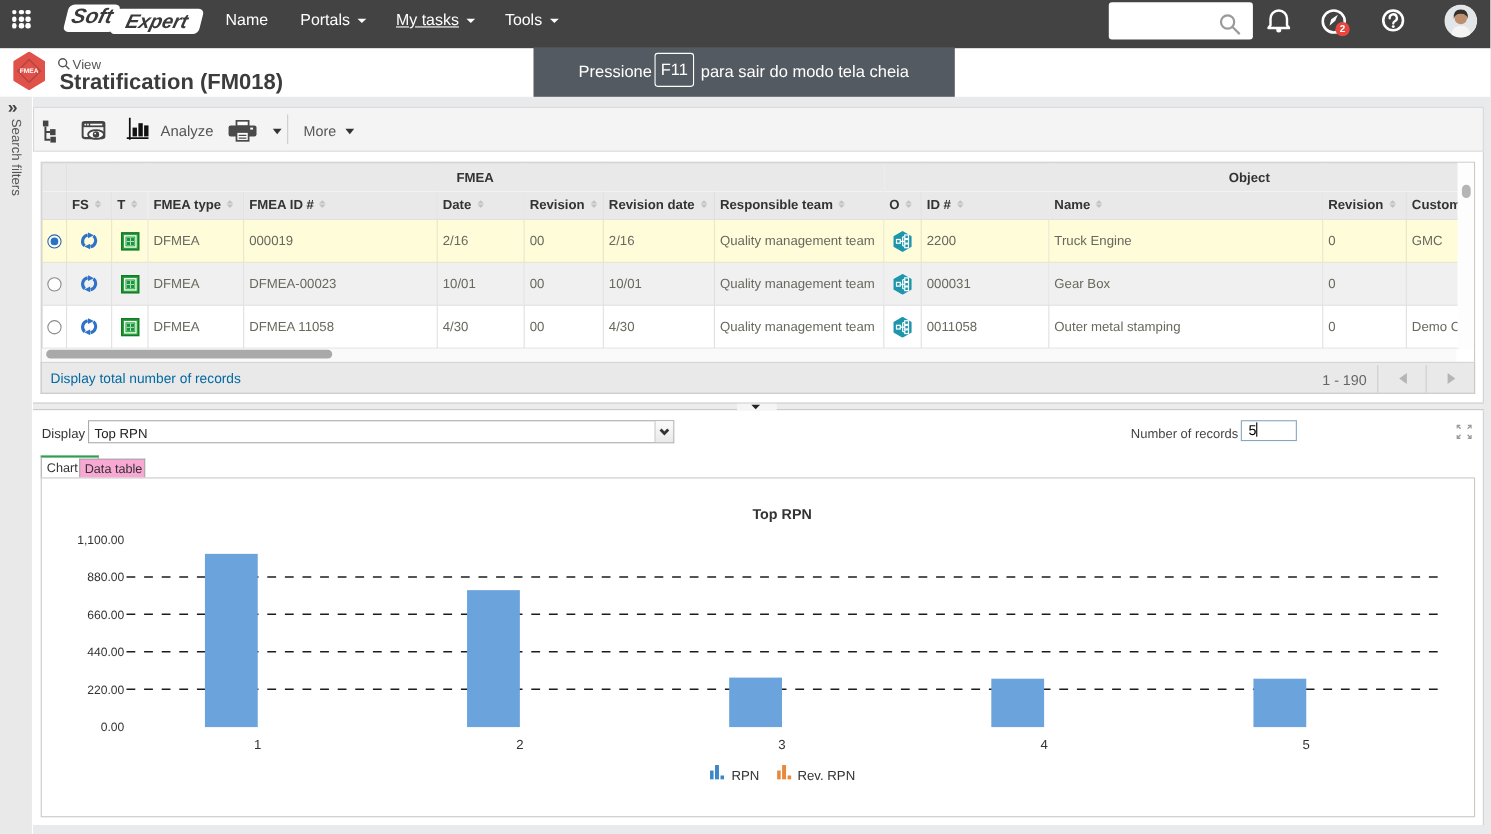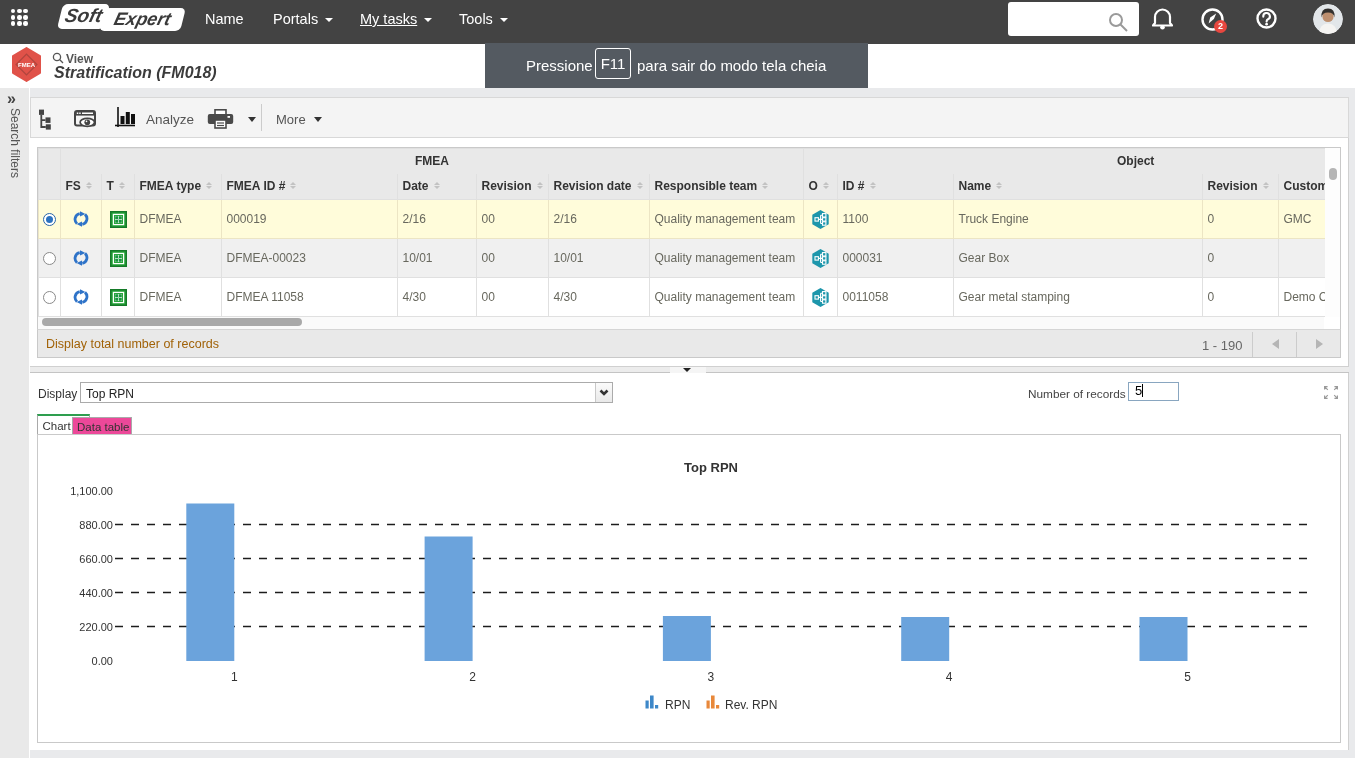--- a/index.html
+++ b/index.html
@@ -13,22 +13,22 @@
 #waffle i { position:absolute; width:4.4px; height:4.4px; background:#fff; border-radius:50%; }
 .navitem { color:#fff; font-size:14.5px; top:11px; }
 .caret { display:inline-block; width:0; height:0; border-left:4px solid transparent; border-right:4px solid transparent; border-top:4px solid #fff; vertical-align:2px; margin-left:7px; }
 #logo { left:57px; top:3px; width:130px; height:31px; }
 .logobox { position:absolute; background:#fff; transform:skewX(-14deg); border-radius:5px; color:#3a3a3a; font-weight:bold; font-style:italic; text-align:center; }
 #searchbox { left:1008px; top:2px; width:131px; height:34px; background:#fff; border-radius:3px; }
 
 
 #phead { left:0; top:44px; width:1355px; height:44px; background:#fff; }
 #fmeaicon { left:12px; top:47px; }
-#viewlbl { left:66px; top:52px; font-size:12px; color:#555;font-weight:bold; }
-#title { left:54px; top:64px; font-size:16px; font-weight:bold; color:#3c3c3c;font-style:italic; }
+#viewlbl { left:66px; top:52px; font-size:12px; color:#555; }
+#title { left:54px; top:64px; font-size:20px; font-weight:bold; color:#3c3c3c; }
 
 
 #tooltip { left:485px; top:43px; width:383px; height:45px; background:#545a61; color:#fff; font-size:15px; }
 
 
 #sidebar { left:0; top:88px; width:30px; height:670px; background:#e9e9e9; border-right:1px solid #fff; }
 #sbarrows { left:7px; top:90px; color:#444; font-size:16px; font-weight:bold; }
 #sbtext { left:8px; top:108px; color:#555; font-size:12px; writing-mode:vertical-rl; }
 
 
@@ -53,40 +53,40 @@
 .sort b { display:block; width:0; height:0; border-left:3px solid transparent; border-right:3px solid transparent; }
 .sort .up { border-bottom:3px solid #c2c2c2; margin-bottom:1.5px; }
 .sort .dn { border-top:3px solid #c2c2c2; }
 
 
 #hscroll { left:38px; top:317px; width:1286px; height:12px; background:#fafafa; }
 #hthumb { left:42px; top:318px; width:260px; height:8px; background:#a9a9a9; border-radius:4px; }
 #vscroll { left:1325px; top:148px; width:15px; height:169px; background:#fdfdfd; }
 #vthumb { left:1329px; top:168px; width:8px; height:12px; background:#b5b5b5; border-radius:4px; }
 #gridfoot { left:37px; top:329px; width:1304px; height:29px; background:#e9e9e9; border:1px solid #c9c9c9; border-top:1px solid #d5d5d5; }
-#gridfoot .lnk { color:#a16207; font-size:12.5px; }
+#gridfoot .lnk { color:#0369a1; font-size:12.5px; }
 
 
 #splitter { left:30px; top:366px; width:1319px; height:7px; background:#ececec; border-top:1px solid #d0d0d0; border-bottom:1px solid #c4c4c4; }
 #splithandle { left:670px; top:366.5px; width:36px; height:6px; background:#f5f5f5; text-align:center; }
 
 
 #lower { left:30px; top:373px; width:1319px; height:377px; background:#fff; border-right:1px solid #d0d0d0; }
 #displbl { left:38px; top:387px; font-size:12px; color:#333; }
 #sel { left:80px; top:382px; width:533px; height:21px; background:#fff; border:1px solid #ababab; }
 #sel span { position:absolute; left:5px; top:4px; font-size:12px; color:#222; }
 #selbtn { position:absolute; right:0px; top:0px; width:17px; height:19px; background:linear-gradient(#fbfbfb,#e9e9e9); border-left:1px solid #c8c8c8; }
 #numlbl { left:1028px; top:387px; font-size:11.8px; color:#444;text-align:center; }
 #numinput { left:1128px; top:382px; width:51px; height:19px; border:1px solid #89a6c0; background:#fff; font-size:13px; color:#000; padding-left:6px; }
 #expand { left:1324px; top:386px; }
 
 
 .tab { position:absolute; color:#333; }
 #tab1 { left:37px; top:414px; width:53px; height:21px; background:#fff; border:1px solid #a9a9a9; border-top:2px solid #2e9e4f; border-bottom:0; padding:4px 0 0 4.5px; font-size:11.5px; white-space:nowrap; }
-#tab2 { left:72px; top:417px; width:60px; height:18px; background:#ec4899; border:1px solid #a9a9a9; border-bottom:0; padding:3px 0 0 4px; font-size:11.5px; white-space:nowrap; }
+#tab2 { left:72px; top:417px; width:60px; height:18px; background:#f9a8d4; border:1px solid #a9a9a9; border-bottom:0; padding:3px 0 0 4px; font-size:11.5px; white-space:nowrap; }
 
 
 #chartbox { left:37px; top:434px; width:1304px; height:309px; background:#fff; border:1px solid #c9c9c9; }
 
 
 .radio { display:inline-block; width:13px; height:13px; border:1px solid #8a8a8a; border-radius:50%; background:#fff; vertical-align:middle; }
 .radio.on { border:1.5px solid #2b66a8; position:relative; }
 .radio.on:after { content:""; position:absolute; left:2px; top:2px; width:7px; height:7px; border-radius:50%; background:#2b72c0; }
 .cicon { vertical-align:middle; }
 </style>
@@ -289,21 +289,21 @@
             </svg></td>
   <td>DFMEA</td>
           <td>000019</td>
           <td>2/16</td>
           <td>00</td>
           <td>2/16</td>
           <td>Quality management team</td>
   <td style="text-align:center;padding:0"><svg class="cicon" width="19" height="19" viewBox="0 0 19 19">
               <use href="#sym-o"></use>
             </svg></td>
-  <td>1100</td>
+  <td>2200</td>
           <td>Truck Engine</td>
           <td>0</td>
           <td>GMC</td>
 </tr>
 <tr class="r2">
   <td style="text-align:center;padding:0"><span class="radio"></span></td>
   <td style="text-align:center;padding:0"><svg class="cicon" width="16" height="16" viewBox="0 0 16 16">
               <use href="#sym-fs"></use>
             </svg></td>
   <td style="text-align:center;padding:0"><svg class="cicon" width="17" height="17" viewBox="0 0 17 17">
@@ -334,21 +334,21 @@
   <td>DFMEA</td>
           <td>DFMEA 11058</td>
           <td>4/30</td>
           <td>00</td>
           <td>4/30</td>
           <td>Quality management team</td>
   <td style="text-align:center;padding:0"><svg class="cicon" width="19" height="19" viewBox="0 0 19 19">
               <use href="#sym-o"></use>
             </svg></td>
   <td>0011058</td>
-          <td>Gear metal stamping</td>
+          <td>Outer metal stamping</td>
           <td>0</td>
           <td>Demo C</td>
 </tr>
 </tbody>
     </table>
 </div>
 <div id="vscroll" class="abs"></div>
 <div id="vthumb" class="abs"></div>
 <div id="hscroll" class="abs"></div>
 <div id="hthumb" class="abs"></div>

